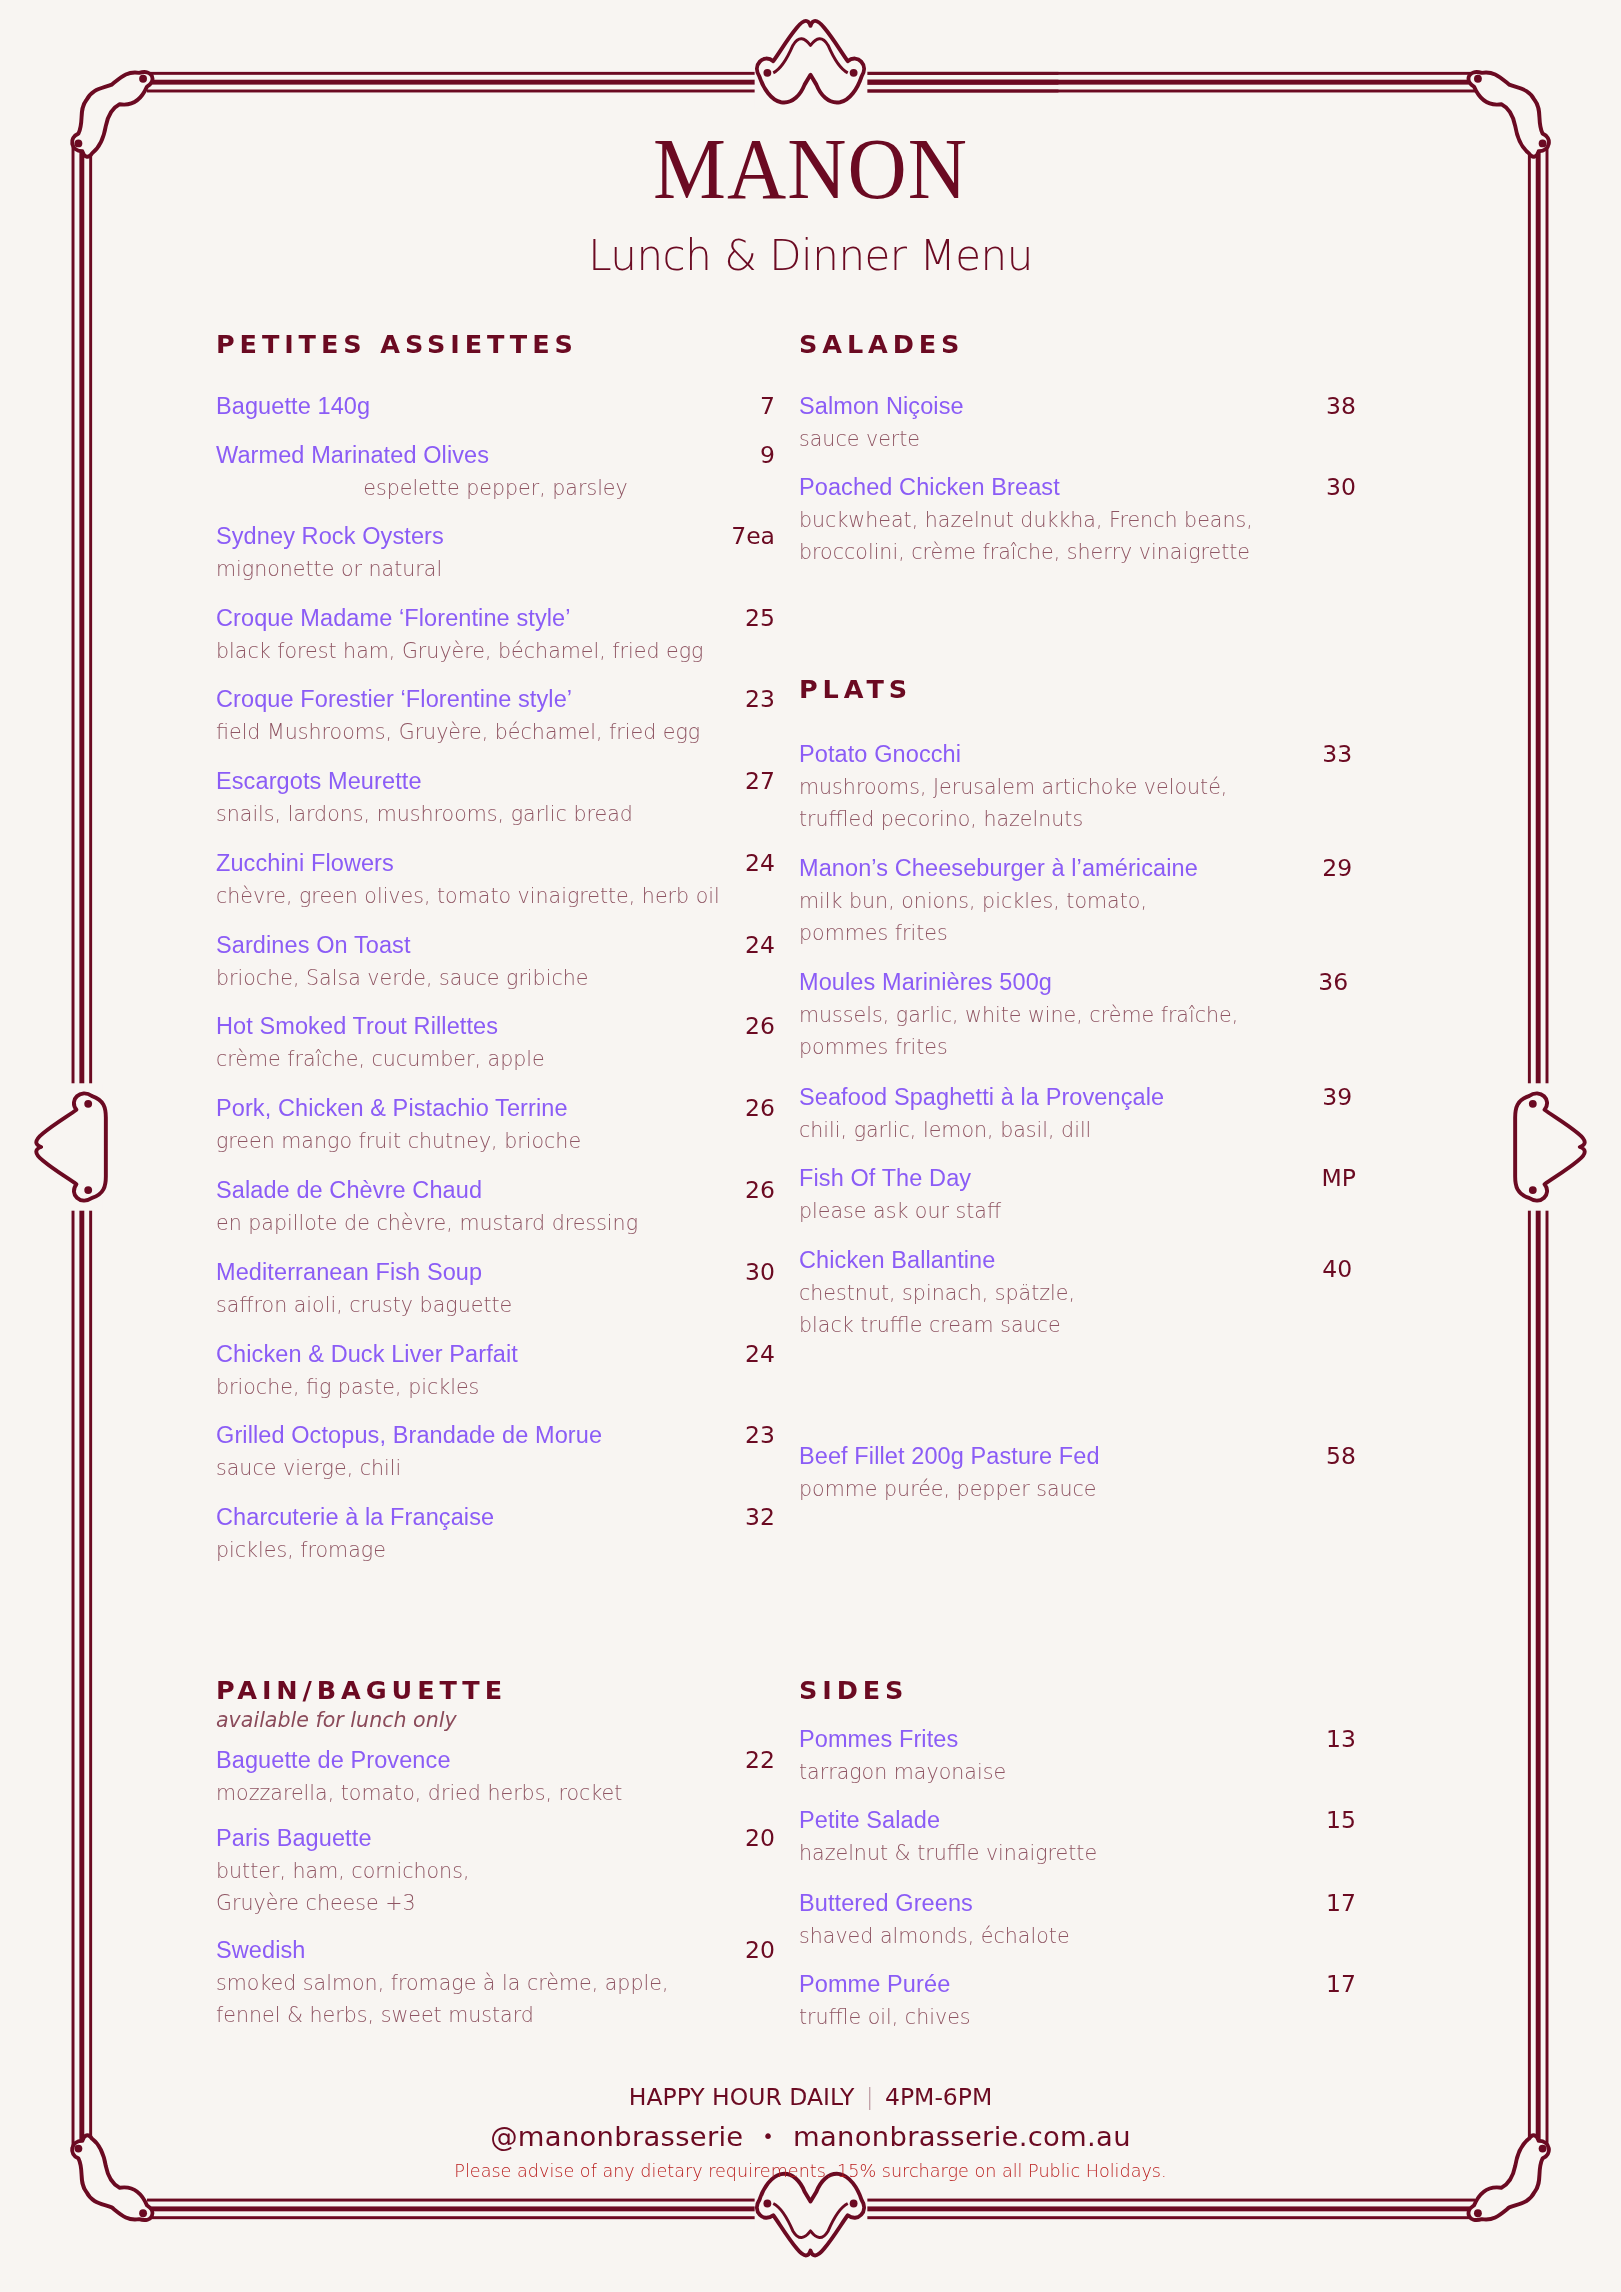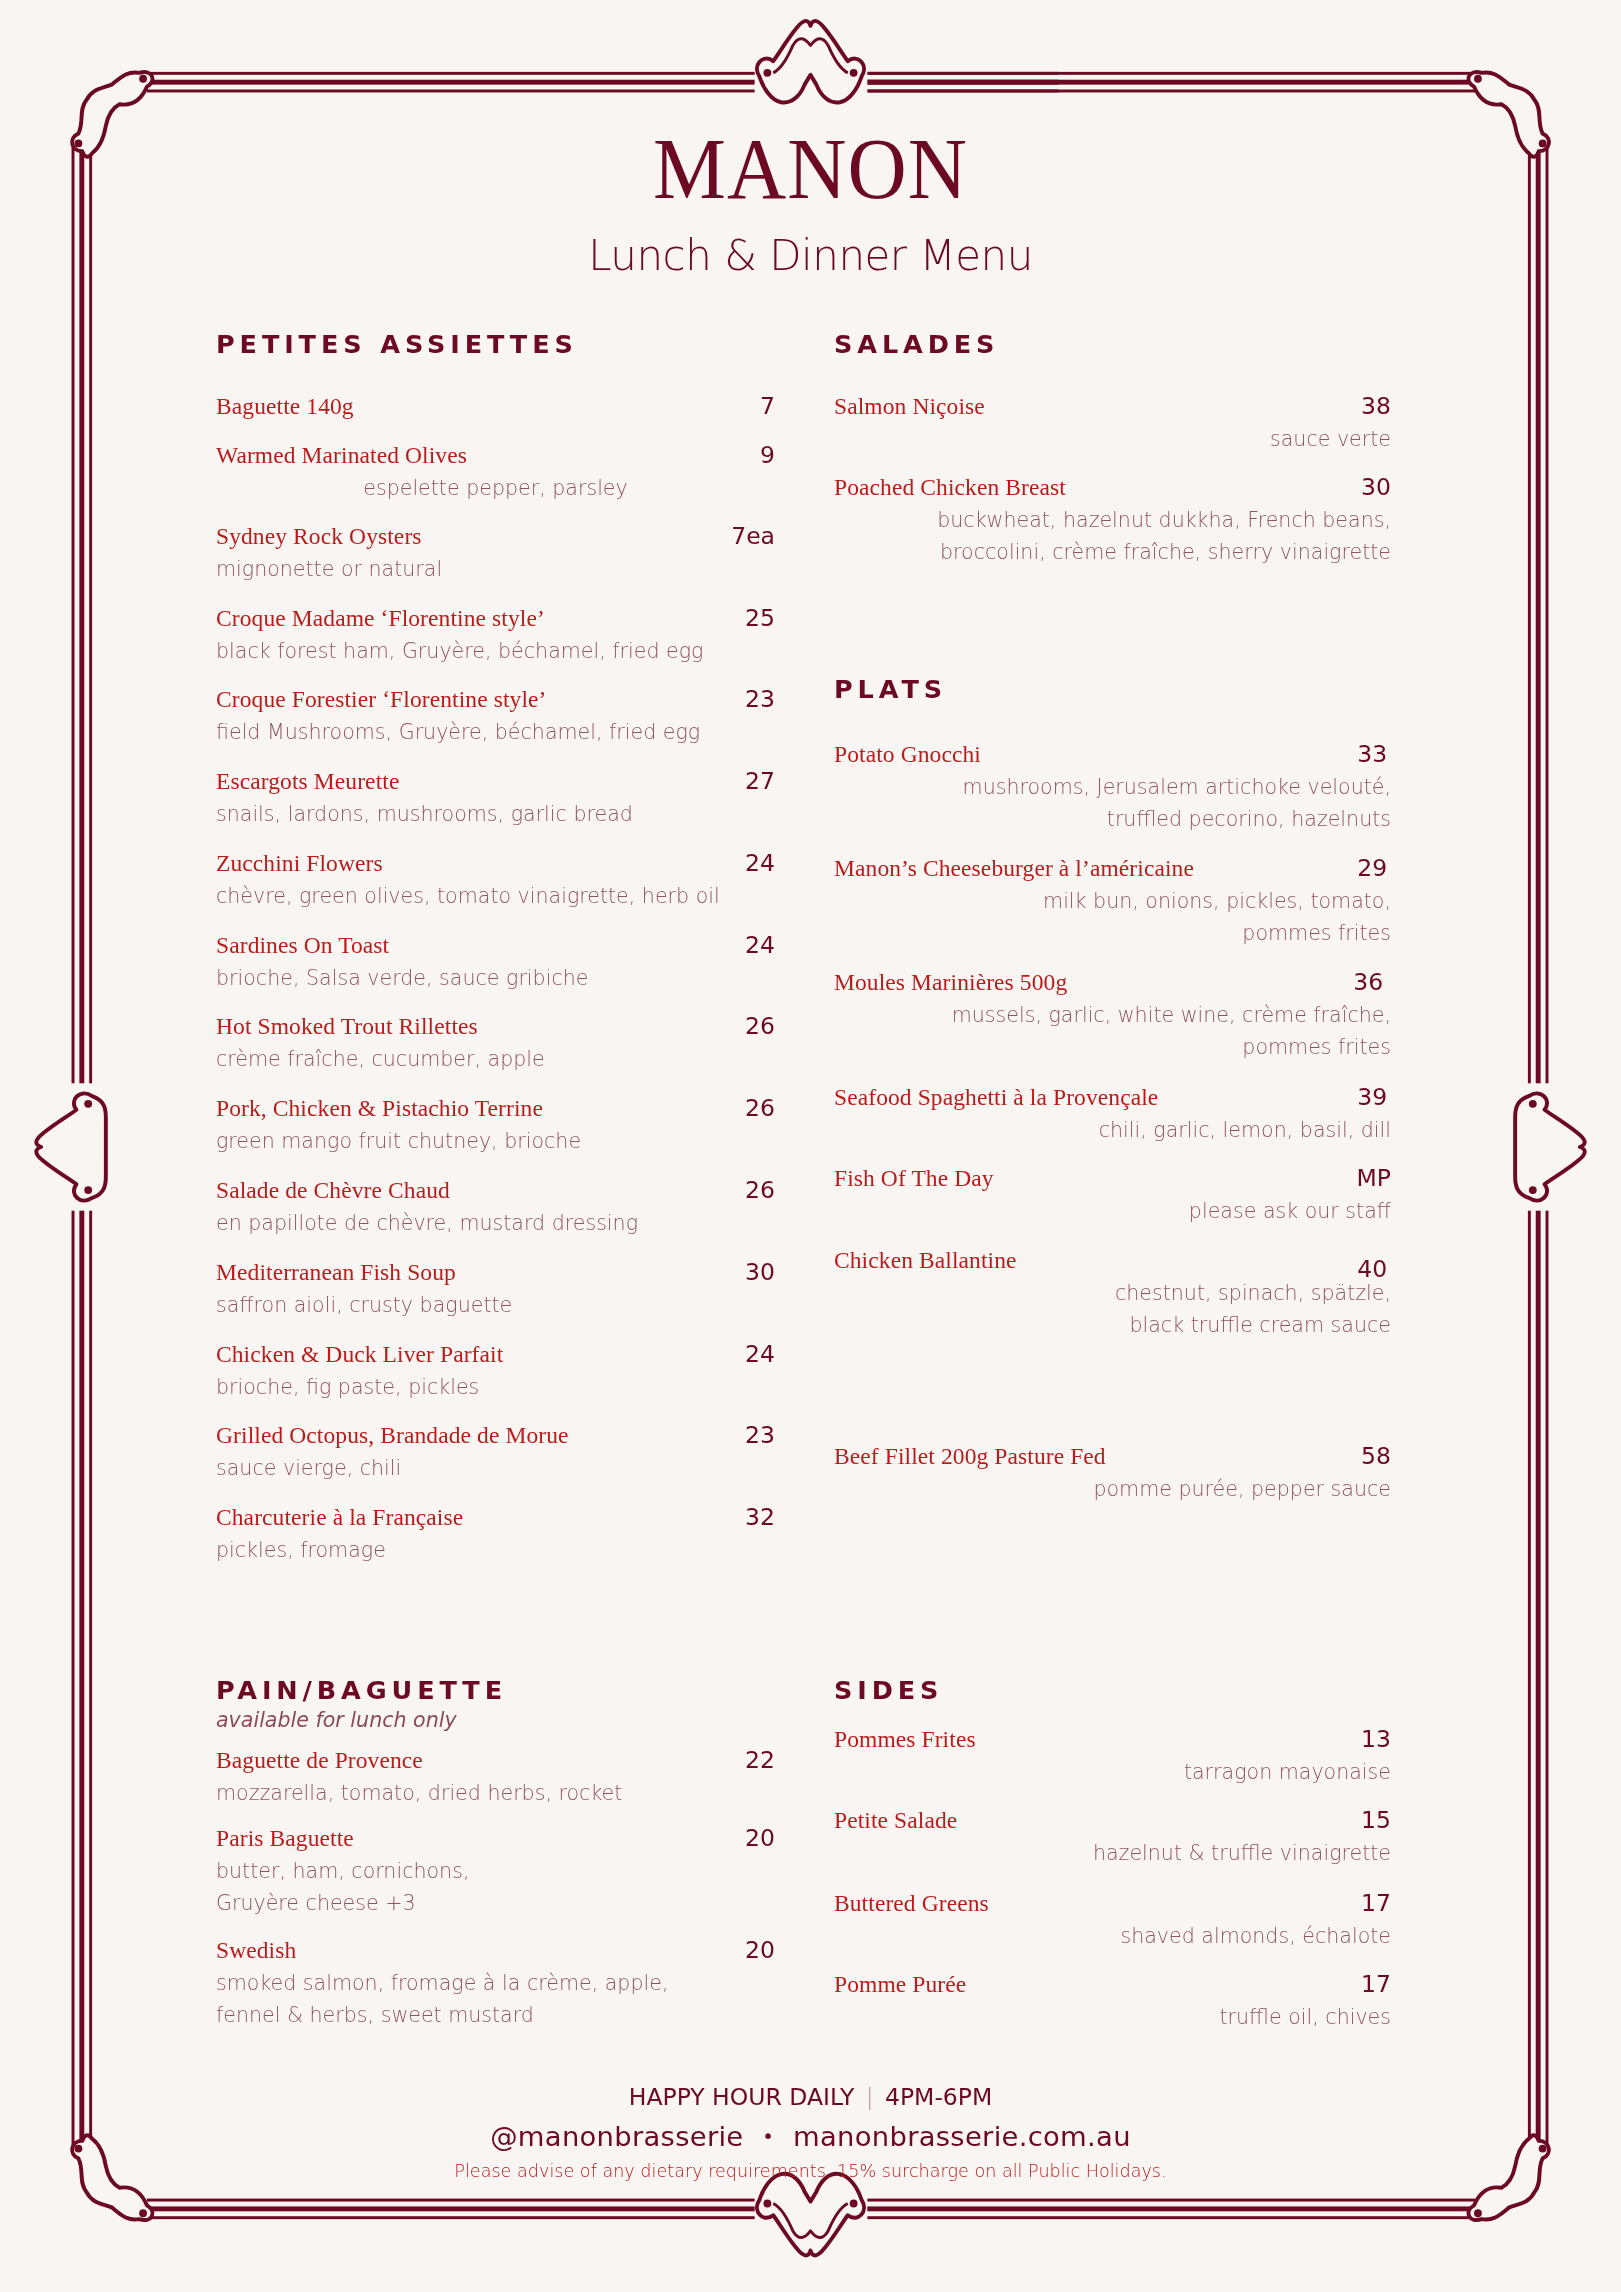--- a/index.html
+++ b/index.html
@@ -15,37 +15,37 @@
     font-size: 82px; letter-spacing: 1px; line-height: 1; color: #6b0a22;
     transform: scaleY(1.05);
   }
   .subtitle {
     position: absolute; left: 0; right: 0; top: 235px; text-align: center;
     font-family: "DejaVu Sans", sans-serif; font-weight: 200;
     font-size: 42px; letter-spacing: -0.5px; line-height: 1; color: #6b0a22;
   }
   .col { position: absolute; }
   .col-left { left: 216px; width: 559px; }
-  .col-right { left: 834px; width: 557px; text-align: right; }
+  .col-right { left: 799px; width: 557px; }
   .section-title {
     position: absolute; left: 0;
     font-family: "DejaVu Sans", sans-serif; font-weight: bold;
     font-size: 25.5px; letter-spacing: 4.9px; line-height: 1; color: #6b0a22;
   }
   .section-note {
     position: absolute; left: 0;
     font-family: "DejaVu Sans", sans-serif; font-style: italic; font-weight: 200;
     font-size: 20.6px; color: #8a4a5a; line-height: 1;
   }
   .item { position: absolute; left: 0; right: 0; }
   .item-head { position: relative; height: 29px; }
   .item-name {
     position: absolute; left: 0; top: 0; white-space: nowrap;
-    font-family: Liberation Serif, serif; font-size: 23.5px;
-    color: #b91c1c; line-height: 29px; letter-spacing: 0.1px;
+    font-family: Liberation Sans, sans-serif; font-size: 23.5px;
+    color: #8b5cf6; line-height: 29px; letter-spacing: 0.1px;
   }
   .item-price {
     position: absolute; right: 0; top: 0; white-space: nowrap;
     font-family: "DejaVu Sans", sans-serif; font-size: 23.5px;
     color: #6b0a22; line-height: 29px;
   }
   .item-desc {
     font-family: "DejaVu Sans", sans-serif; font-weight: 200;
     font-size: 20.6px; color: #8f5563; line-height: 32px;
     margin-top: 2px; white-space: pre-line;

